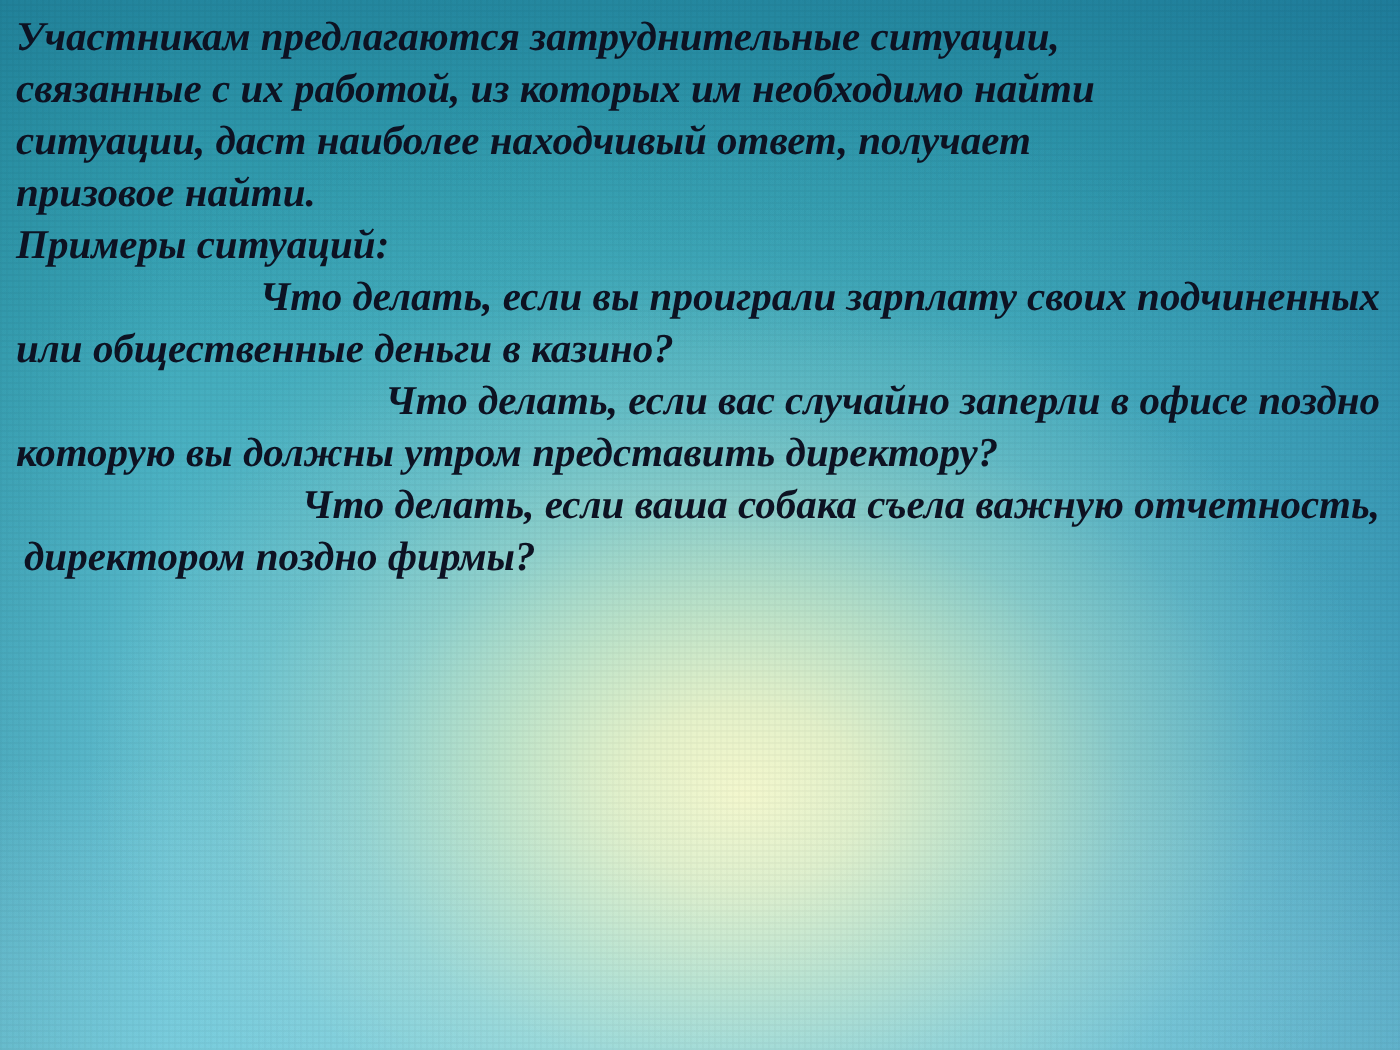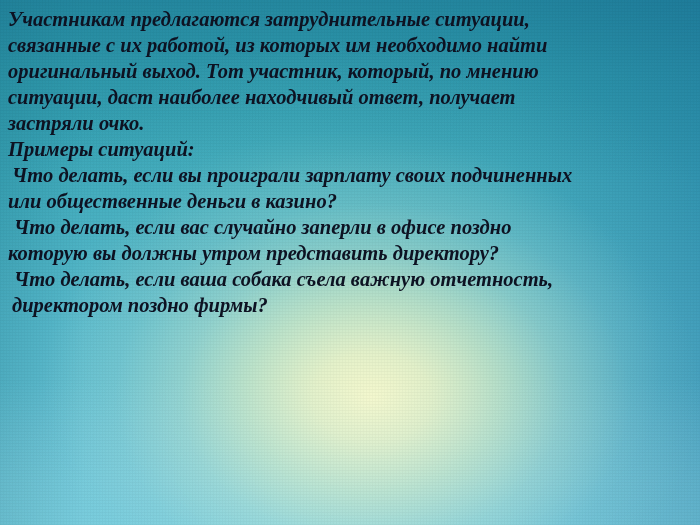--- a/index.html
+++ b/index.html
@@ -119,42 +119,42 @@
   }
 
   
   .ind-0 { padding-left: 0px; }
   .ind-1 { padding-left: 4px; }
   .ind-2 { padding-left: 6px; }
 
   
   .q {
     font-size: 20.5px;
+    text-align: right;
   }
 </style>
 </head>
 <body>
 
 <div id="slide">
 
   <div class="bg-layer bg-base"></div>
   <div class="bg-layer bg-sides"></div>
   <div class="bg-layer bg-topdark"></div>
   <div class="bg-layer bg-glow2"></div>
   <div class="bg-layer bg-glow"></div>
   <div class="bg-layer bg-bottom"></div>
   <div class="bg-layer bg-noise"></div>
 
   <div id="text-body">
 
     <span class="line ind-0">Участникам предлагаются затруднительные ситуации,</span>
     <span class="line ind-0">связанные с их работой, из которых им необходимо найти</span>
-    <span class="line ind-0">оригинальный выход. Тот участник, который, по мнению</span>
     <span class="line ind-0">ситуации, даст наиболее находчивый ответ, получает</span>
-    <span class="line ind-0">застряли очко.</span>
+    <span class="line ind-0">призовое найти.</span>
 
     <span class="line ind-0">Примеры ситуаций:</span>
 
     <span class="line ind-1 q">Что делать, если вы проиграли зарплату своих подчиненных</span>
     <span class="line ind-0">или общественные деньги в казино?</span>
 
     <span class="line ind-2 q">Что делать, если вас случайно заперли в офисе поздно</span>
 
     <span class="line ind-0">которую вы должны утром представить директору?</span>
     <span class="line ind-2 q">Что делать, если ваша собака съела важную отчетность,</span>

